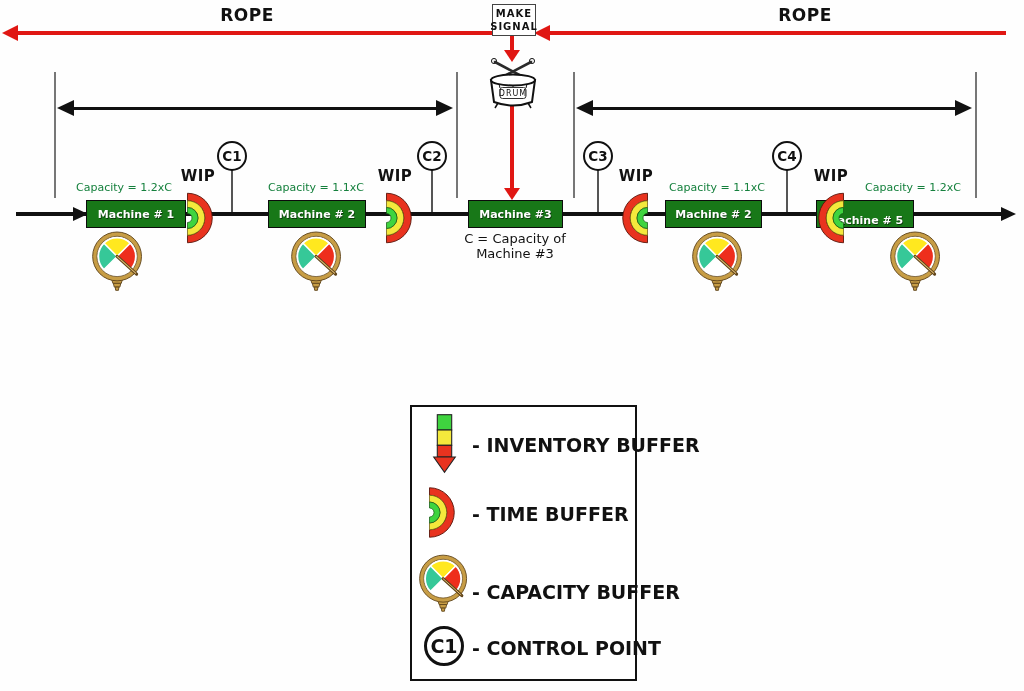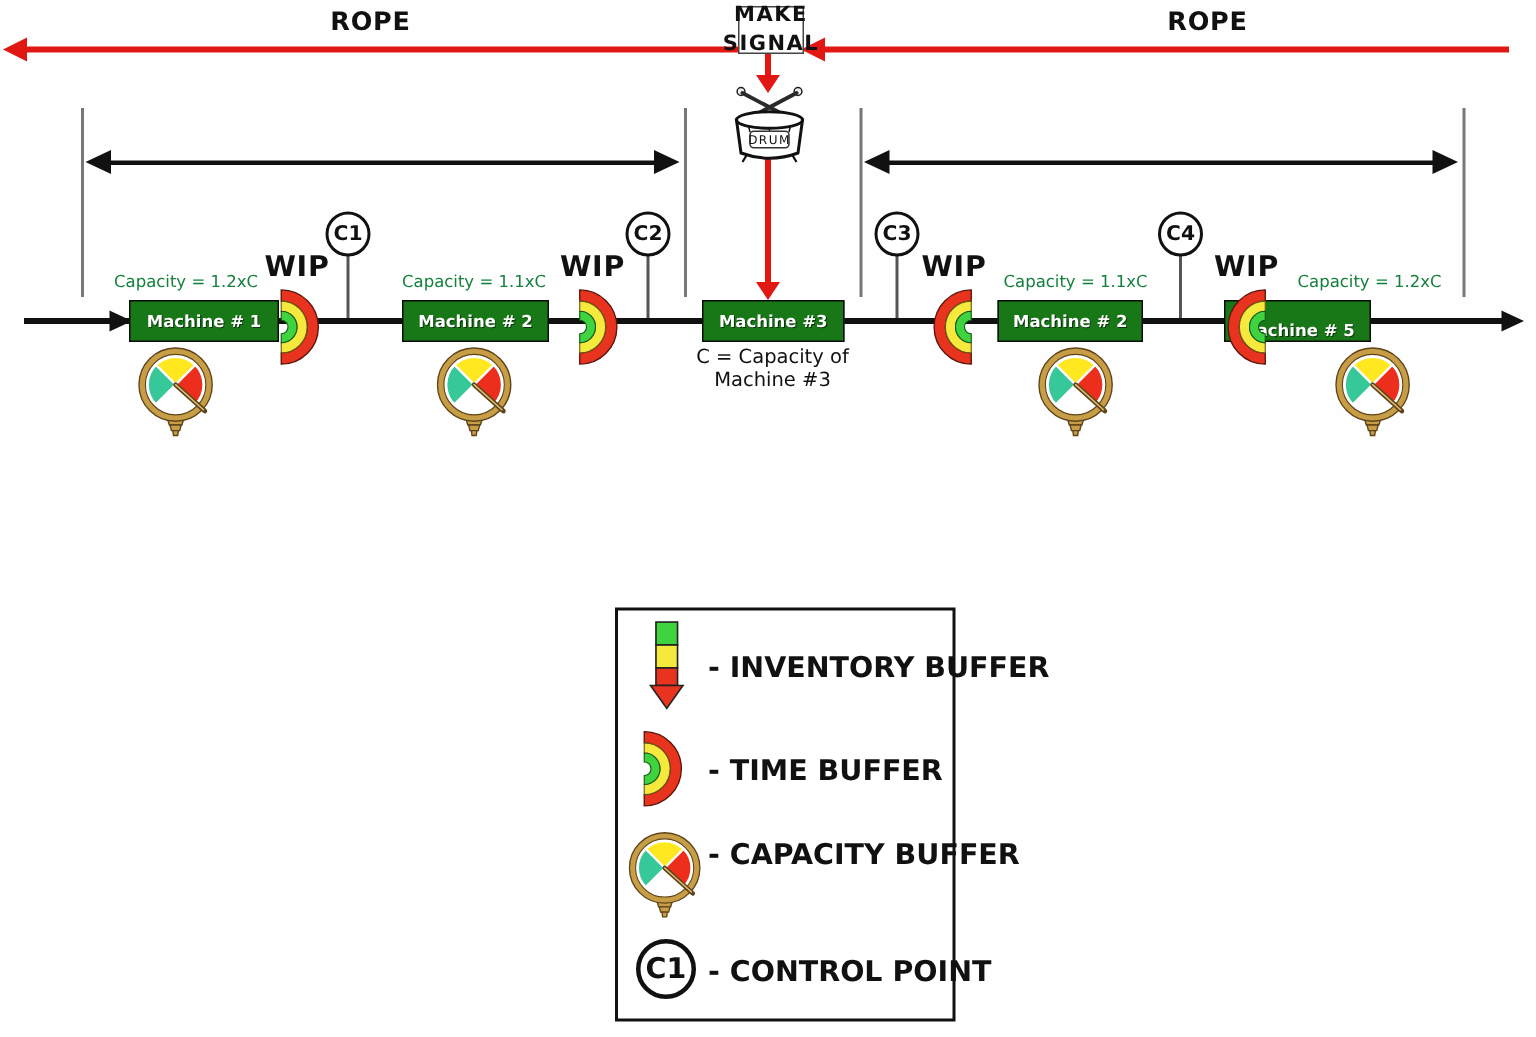--- a/index.html
+++ b/index.html
@@ -26,32 +26,32 @@
   .ah-down-red{border-left:8px solid transparent;border-right:8px solid transparent;border-top:12px solid var(--red);}
   .ah-left-blk{border-top:8px solid transparent;border-bottom:8px solid transparent;border-right:17px solid var(--ink);}
   .ah-right-blk{border-top:8px solid transparent;border-bottom:8px solid transparent;border-left:17px solid var(--ink);}
   .ah-right-flow{border-top:7px solid transparent;border-bottom:7px solid transparent;border-left:15px solid var(--ink);}
   .rope-label{font-size:17px;font-weight:bold;transform:translateX(-50%);letter-spacing:.5px;}
   .bracket-label{transform:translateX(-50%);background:#fefefe;padding:0 12px;font-size:16.5px;font-weight:bold;letter-spacing:.3px;white-space:nowrap;}
   .machine{top:200px;height:28px;background:var(--mgreen);border:1.5px solid #0c0c0c;box-sizing:border-box;
            display:flex;align-items:center;justify-content:center;}
   .machine span{color:#fff;font-size:11px;font-weight:bold;text-shadow:.7px .7px 0 rgba(0,0,0,.55);white-space:nowrap;}
   .cap-label{font-size:11px;transform:translateX(-50%);white-space:nowrap;color:#15803d;}
-  .wip-label{font-size:19px;font-weight:bold;transform:translateX(-50%);letter-spacing:.5px;}
+  .wip-label{font-size:15px;font-weight:bold;transform:translateX(-50%);letter-spacing:.5px;}
   .cpoint{width:30px;height:30px;border:2.5px solid var(--ink);border-radius:50%;background:#fff;
           display:flex;align-items:center;justify-content:center;font-weight:bold;font-size:13.5px;box-sizing:border-box;z-index:5;}
   .cconn{width:1.5px;background:#555;}
   .tick{width:1.5px;background:#777;}
   .tb{z-index:4;}
   .mirror{transform:scaleX(-1);}
   .note{transform:translateX(-50%);font-size:13px;line-height:1.15;text-align:center;white-space:nowrap;}
   #title{top:320px;left:521px;transform:translateX(-50%);font-size:32px;font-weight:bold;letter-spacing:1px;white-space:nowrap;}
   #make-signal{left:492px;top:4px;width:44px;height:32px;border:1.5px solid #444;background:#fff;box-sizing:border-box;
                display:flex;flex-direction:column;align-items:center;justify-content:center;z-index:6;
-               font-size:14px;font-weight:600;letter-spacing:1px;line-height:1.35;}
+               font-size:10px;font-weight:600;letter-spacing:1px;line-height:1.35;}
   #legend-box{left:410px;top:405px;width:227px;height:276px;border:2px solid var(--ink);background:#fff;box-sizing:border-box;}
   .legend-label{font-size:19px;font-weight:bold;white-space:nowrap;}
   .cp-legend{width:40px;height:40px;border:3px solid var(--ink);border-radius:50%;background:#fff;box-sizing:border-box;
              display:flex;align-items:center;justify-content:center;font-weight:bold;font-size:19px;}
   svg{display:block;}
 </style>
 </head>
 <body>
 
 <svg width="0" height="0" style="position:absolute">
@@ -207,19 +207,19 @@
     <div class="abs legend-label" style="left:60px;top:27px;">- INVENTORY BUFFER</div>
 
     <svg class="abs tb" style="left:13px;top:77px;" width="30" height="57" viewBox="0 0 40 70">
         <use href="#tb-shape" xlink:href="#tb-shape"></use>
       </svg>
     <div class="abs legend-label" style="left:60px;top:96px;">- TIME BUFFER</div>
 
     <svg class="abs" style="left:7px;top:146px;" width="50" height="62" viewBox="0 0 56 66">
         <use href="#gauge-shape" xlink:href="#gauge-shape"></use>
       </svg>
-    <div class="abs legend-label" style="left:60px;top:152px;">- CAPACITY BUFFER</div>
+    <div class="abs legend-label" style="left:60px;top:174px;">- CAPACITY BUFFER</div>
 
     <div class="abs cp-legend" style="left:12px;top:219px;">C1</div>
     <div class="abs legend-label" style="left:60px;top:230px;">- CONTROL POINT</div>
   </div>
 
 </div>
 
 </body></html>

